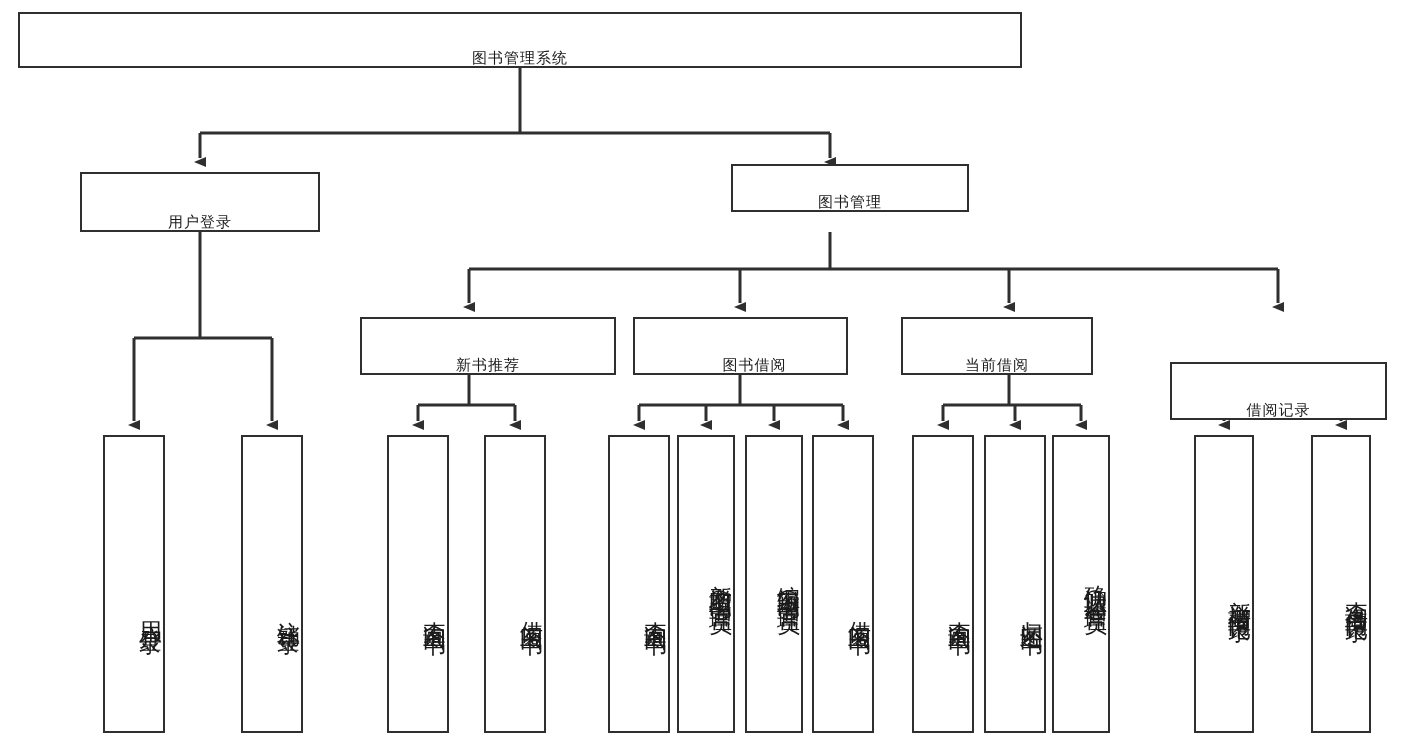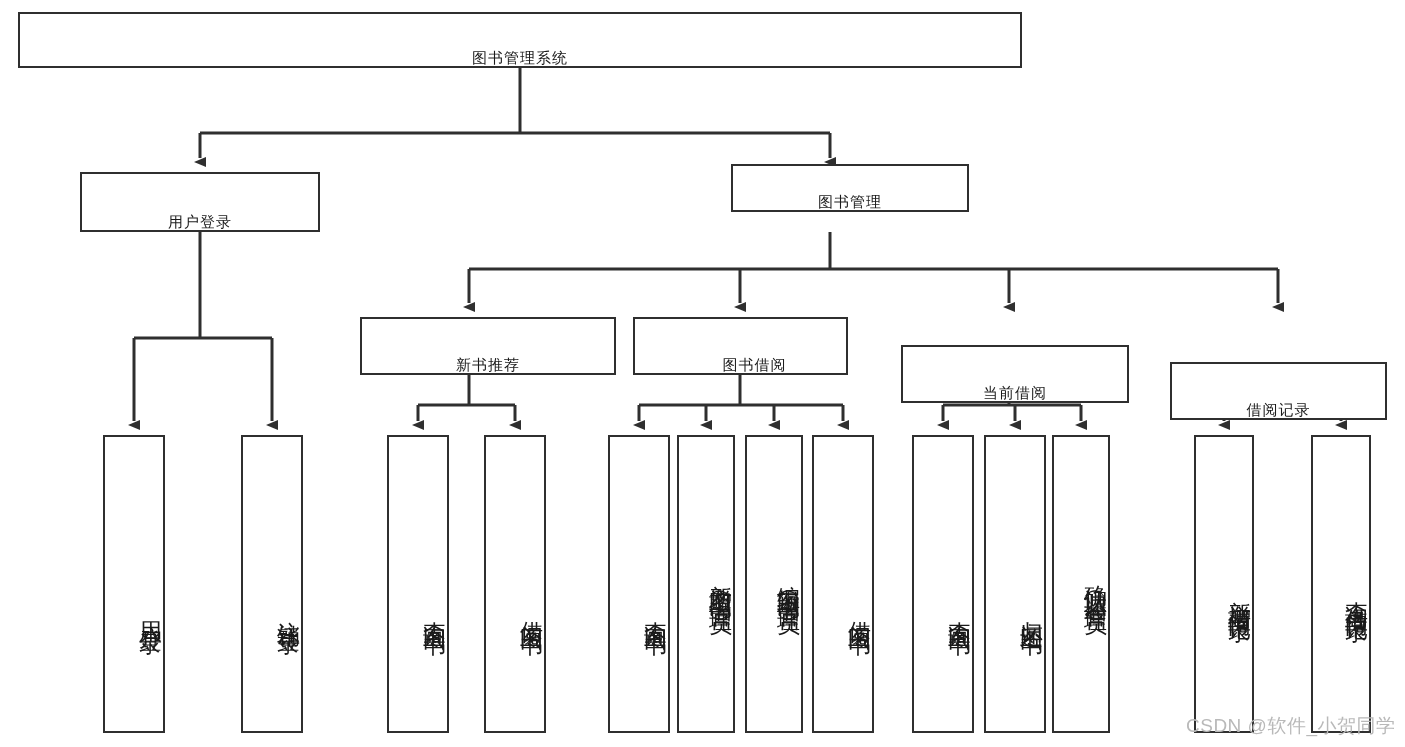--- a/index.html
+++ b/index.html
@@ -133,21 +133,21 @@
   <div class="node horiz" style="left:711px; top:164px; width:238px; height:48px;margin-left:20px;">
     <span class="lbl">图书管理</span>
   </div>
 
   <div class="node horiz" style="left:360px; top:317px; width:256px; height:58px;">
     <span class="lbl">新书推荐</span>
   </div>
   <div class="node horiz" style="left:633px; top:317px; width:215px; height:58px;padding-left:28px;">
     <span class="lbl">图书借阅</span>
   </div>
-  <div class="node horiz" style="left:901px; top:317px; width:228px; height:58px;margin-top:28px;">
+  <div class="node horiz" style="left:901px; top:317px; width:192px; height:58px;">
     <span class="lbl">当前借阅</span>
   </div>
   <div class="node horiz" style="left:1170px; top:317px; width:217px; height:58px;margin-top:45px;">
     <span class="lbl">借阅记录</span>
   </div>
 
   <div class="node vert" style="left:103px; top:435px; width:62px; height:298px; padding-top:60px;">
     <span class="lbl">用户登录</span>
   </div>
   <div class="node vert" style="left:241px; top:435px; width:62px; height:298px; padding-top:60px;">
@@ -184,15 +184,14 @@
     <span class="lbl">确认归还（管理员）</span>
   </div>
 
   <div class="node vert" style="left:1194px; top:435px; width:60px; height:298px; padding-top:28px;">
     <span class="lbl">新增借阅记录</span>
   </div>
   <div class="node vert" style="left:1311px; top:435px; width:60px; height:298px; padding-top:28px;">
     <span class="lbl">查询借阅记录</span>
   </div>
 
-  <div class="watermark">CSDN @软件_小贺同学</div>
 
 </div>
 
 </body></html>

